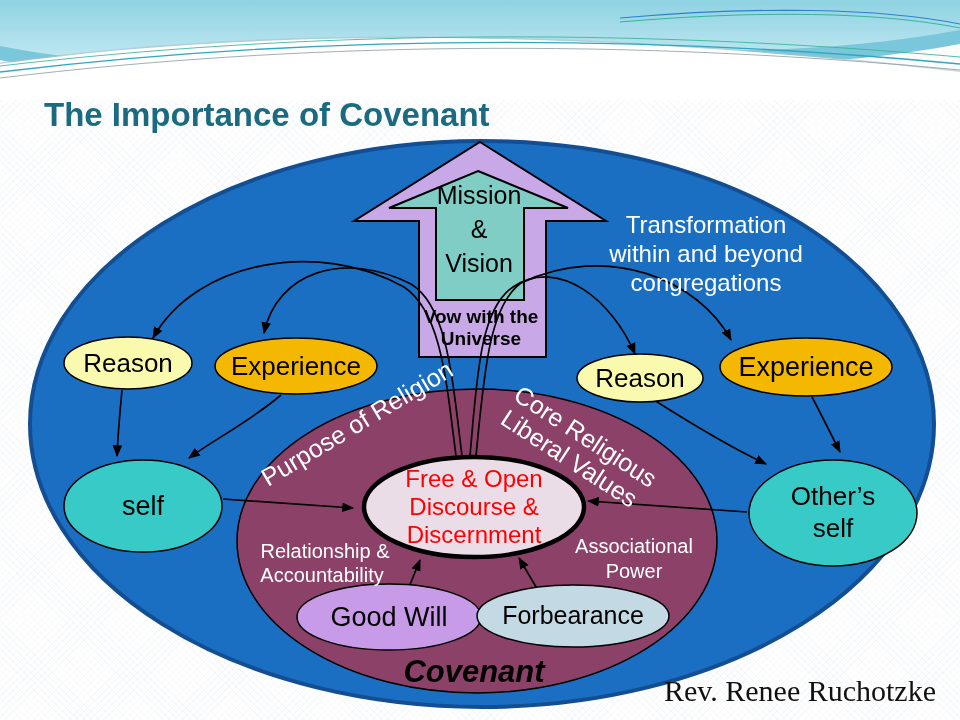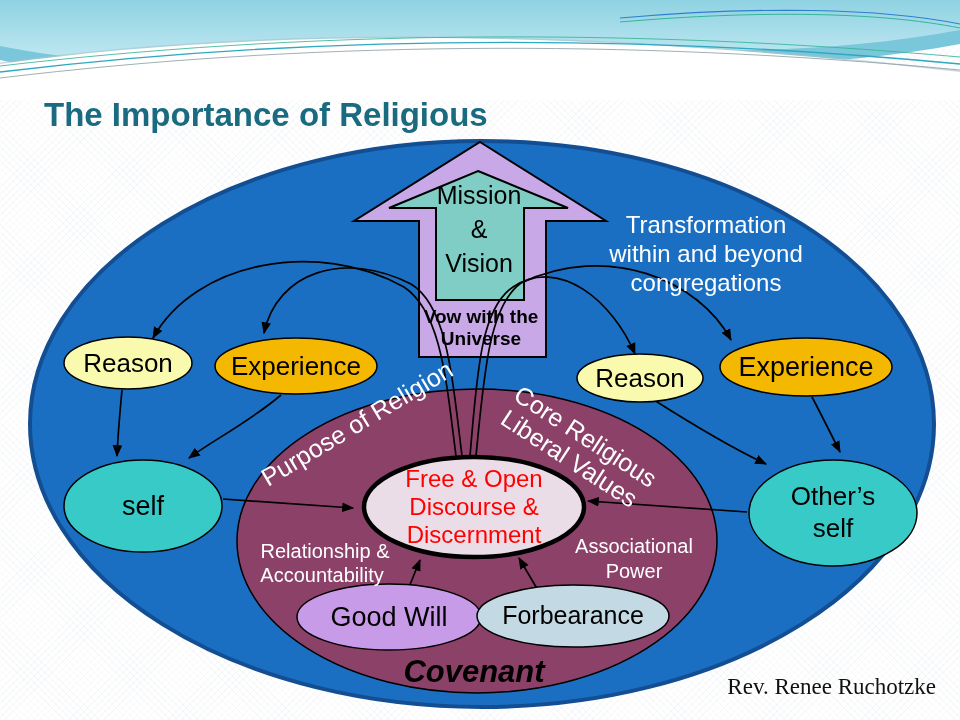--- a/index.html
+++ b/index.html
@@ -13,21 +13,21 @@
     font-family:"Liberation Sans", sans-serif;
   }
   .banner { position:absolute; top:0; left:0; width:960px; height:100px; }
   .diagram { position:absolute; top:0; left:0; width:960px; height:720px; }
   .title {
     position:absolute; left:44px; top:96px; width:700px;
     font-size:33px; font-weight:bold; color:#1A6A80; letter-spacing:0px;
   }
   .credit {
     position:absolute; right:24px; top:674px;
-    font-family:"Liberation Serif", serif; font-size:23px; color:#111;
+    font-family:"Liberation Serif", serif; font-size:30px; color:#111;
   }
   text { font-family:"Liberation Sans", sans-serif; }
   .node-label { fill:#000; }
   .white-label { fill:#ffffff; }
 </style>
 </head>
 <body>
 
 <div class="slide">
 
@@ -42,21 +42,21 @@
     <path d="M0,0 H960 V30 C790,62 650,44 490,58 C330,72 130,72 0,46 Z" fill="url(#g1)"></path>
     <path d="M0,64 C240,30 560,26 960,72" stroke="#A8C3CC" stroke-width="3" fill="none" opacity="0.6"></path>
     <path d="M0,100 V64 C240,30 560,26 960,72 V100 Z" fill="#ffffff"></path>
     <path d="M0,72 C300,36 620,32 960,64" stroke="#2FA8C0" stroke-width="1.3" fill="none"></path>
     <path d="M0,66 C300,31 620,27 960,57" stroke="#35B596" stroke-width="1" fill="none" opacity="0.85"></path>
     <path d="M0,78 C300,42 620,38 960,70" stroke="#8A9BA1" stroke-width="1" fill="none" opacity="0.8"></path>
     <path d="M620,18 C760,6 880,8 960,24" stroke="#2F7FD0" stroke-width="1.2" fill="none"></path>
     <path d="M620,22 C760,10 880,12 960,28" stroke="#35B596" stroke-width="1" fill="none"></path>
   </svg>
 
-  <div class="title">The Importance of Religious</div>
+  <div class="title">The Importance of Covenant</div>
 
   <svg class="diagram" viewBox="0 0 960 720">
     <defs>
       <marker id="ah" viewBox="0 0 10 8" refX="9" refY="4" markerWidth="12" markerHeight="10" orient="auto" markerUnits="userSpaceOnUse">
         <path d="M0,0 L10,4 L0,8 Z" fill="#000"></path>
       </marker>
     </defs>
 
     <ellipse cx="482" cy="424" rx="452" ry="283" fill="#1B6FC2" stroke="#134E92" stroke-width="4"></ellipse>
 

